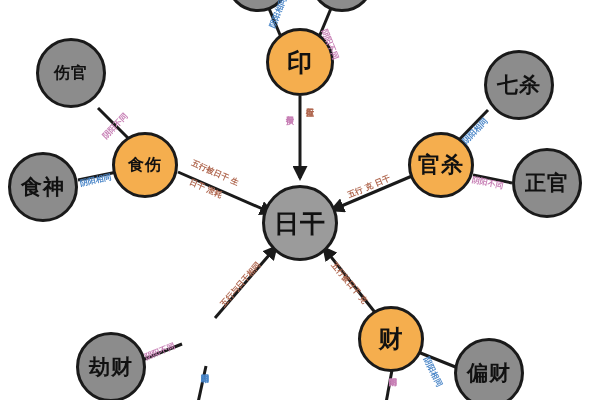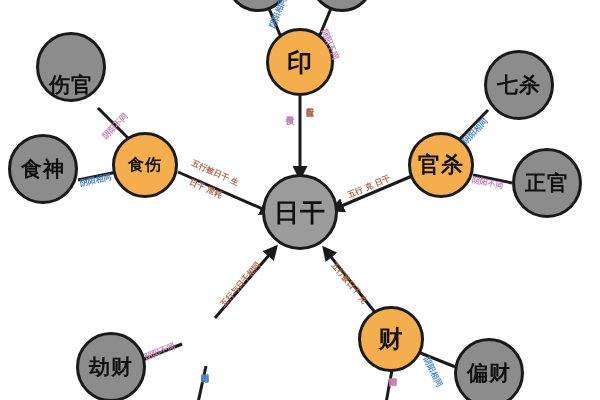--- a/index.html
+++ b/index.html
@@ -75,41 +75,41 @@
 
     <g stroke="#1a1a1a" stroke-width="3" fill="none" marker-end="url(#arrow)">
       <line x1="300" y1="96" x2="300" y2="178"></line>
       <line x1="178" y1="172" x2="272" y2="213"></line>
       <line x1="412" y1="176" x2="332" y2="210"></line>
       <line x1="215" y1="318" x2="276" y2="247"></line>
       <line x1="381" y1="320" x2="324" y2="248"></line>
     </g>
   </svg>
 
-  <div class="node center" style="left:262px;top:174px;width:76px;height:76px;font-size:25px;">
+  <div class="node center" style="left:262px;top:185px;width:76px;height:76px;font-size:25px;">
     <span>日干</span>
   </div>
 
   <div class="node major" style="left:266px;top:28px;width:68px;height:68px;font-size:25px;">
     <span>印</span>
   </div>
   <div class="node leaf" style="left:226px;top:-52px;width:64px;height:64px;font-size:21px;">
     
   </div>
   <div class="node leaf" style="left:310px;top:-52px;width:64px;height:64px;font-size:21px;">
     
   </div>
 
   <div class="node major" style="left:112px;top:132px;width:66px;height:66px;font-size:16px;">
     <span>食伤</span>
   </div>
-  <div class="node leaf" style="left:36px;top:32px;width:70px;height:70px;font-size:21px;align-items:flex-end;">
+  <div class="node leaf" style="left:36px;top:38px;width:70px;height:70px;font-size:16px;">
     <span>伤官</span>
   </div>
-  <div class="node leaf" style="left:8px;top:134px;width:70px;height:70px;font-size:21px;">
+  <div class="node leaf" style="left:8px;top:152px;width:70px;height:70px;font-size:21px;">
     <span>食神</span>
   </div>
 
   <div class="node major" style="left:408px;top:132px;width:66px;height:66px;font-size:22px;text-align:center;">
     <span>官杀</span>
   </div>
   <div class="node leaf" style="left:484px;top:50px;width:70px;height:70px;font-size:21px;text-align:center;">
     <span>七杀</span>
   </div>
   <div class="node leaf" style="left:512px;top:148px;width:70px;height:70px;font-size:21px;">

